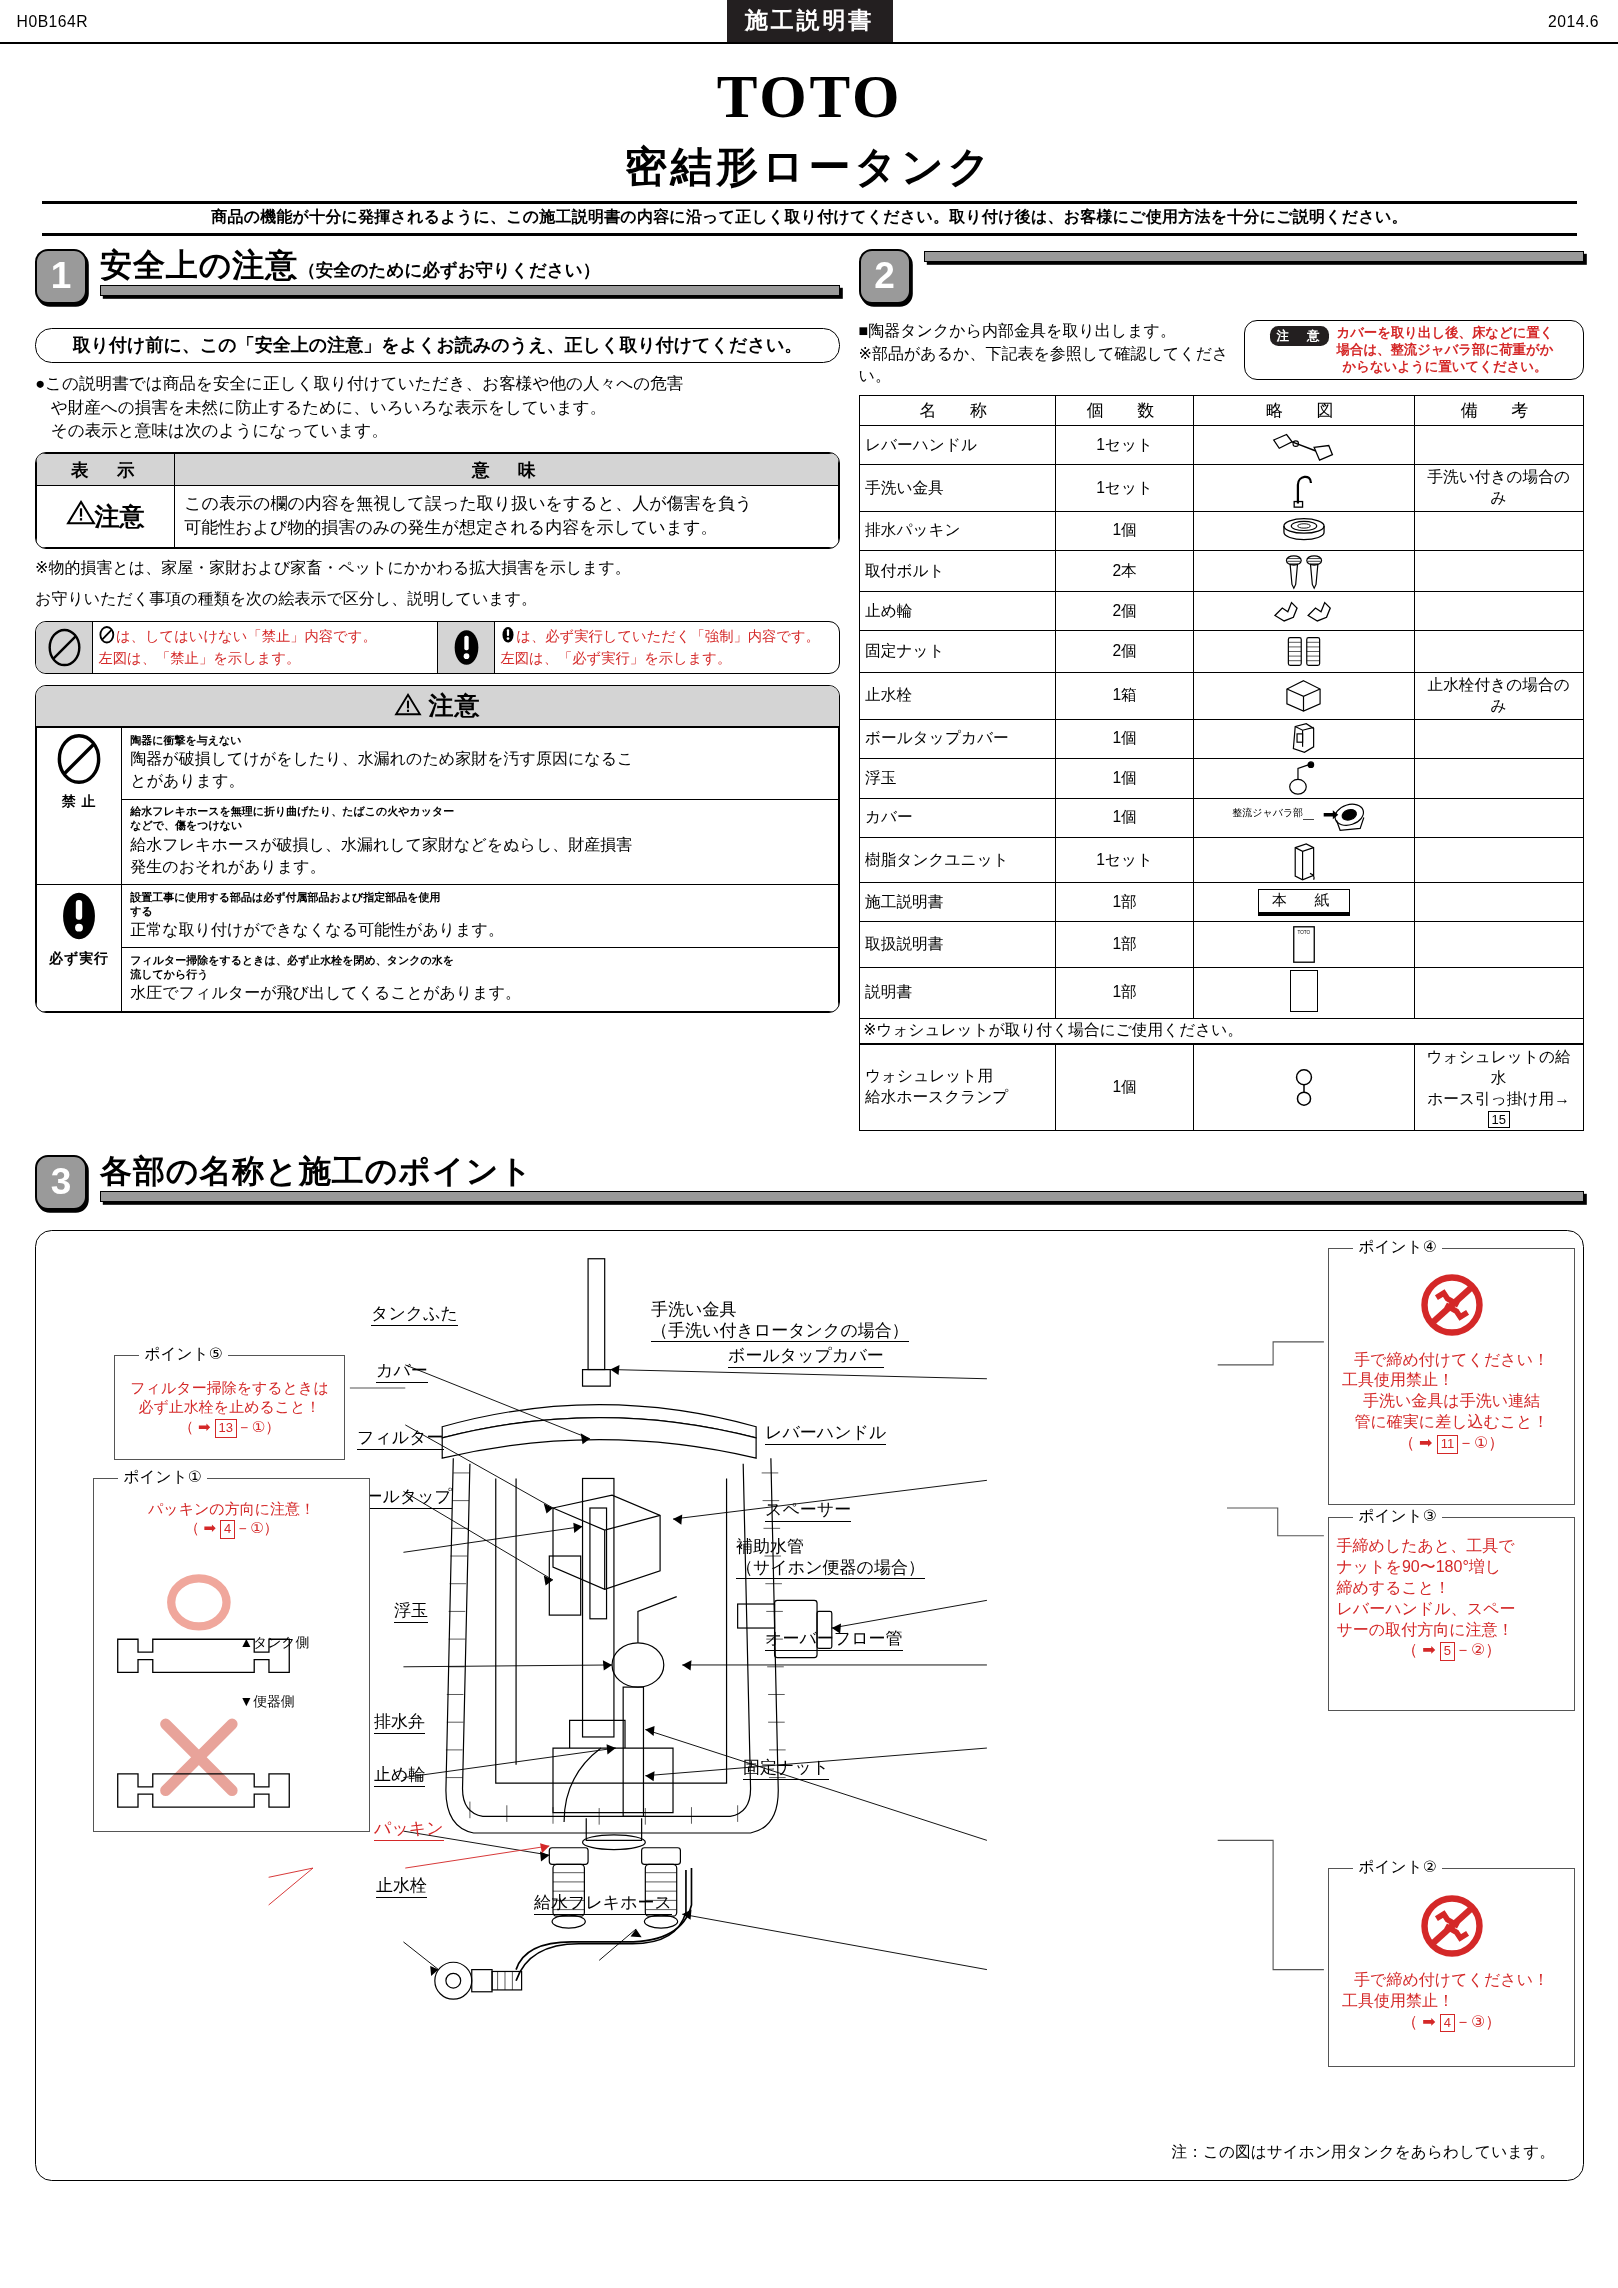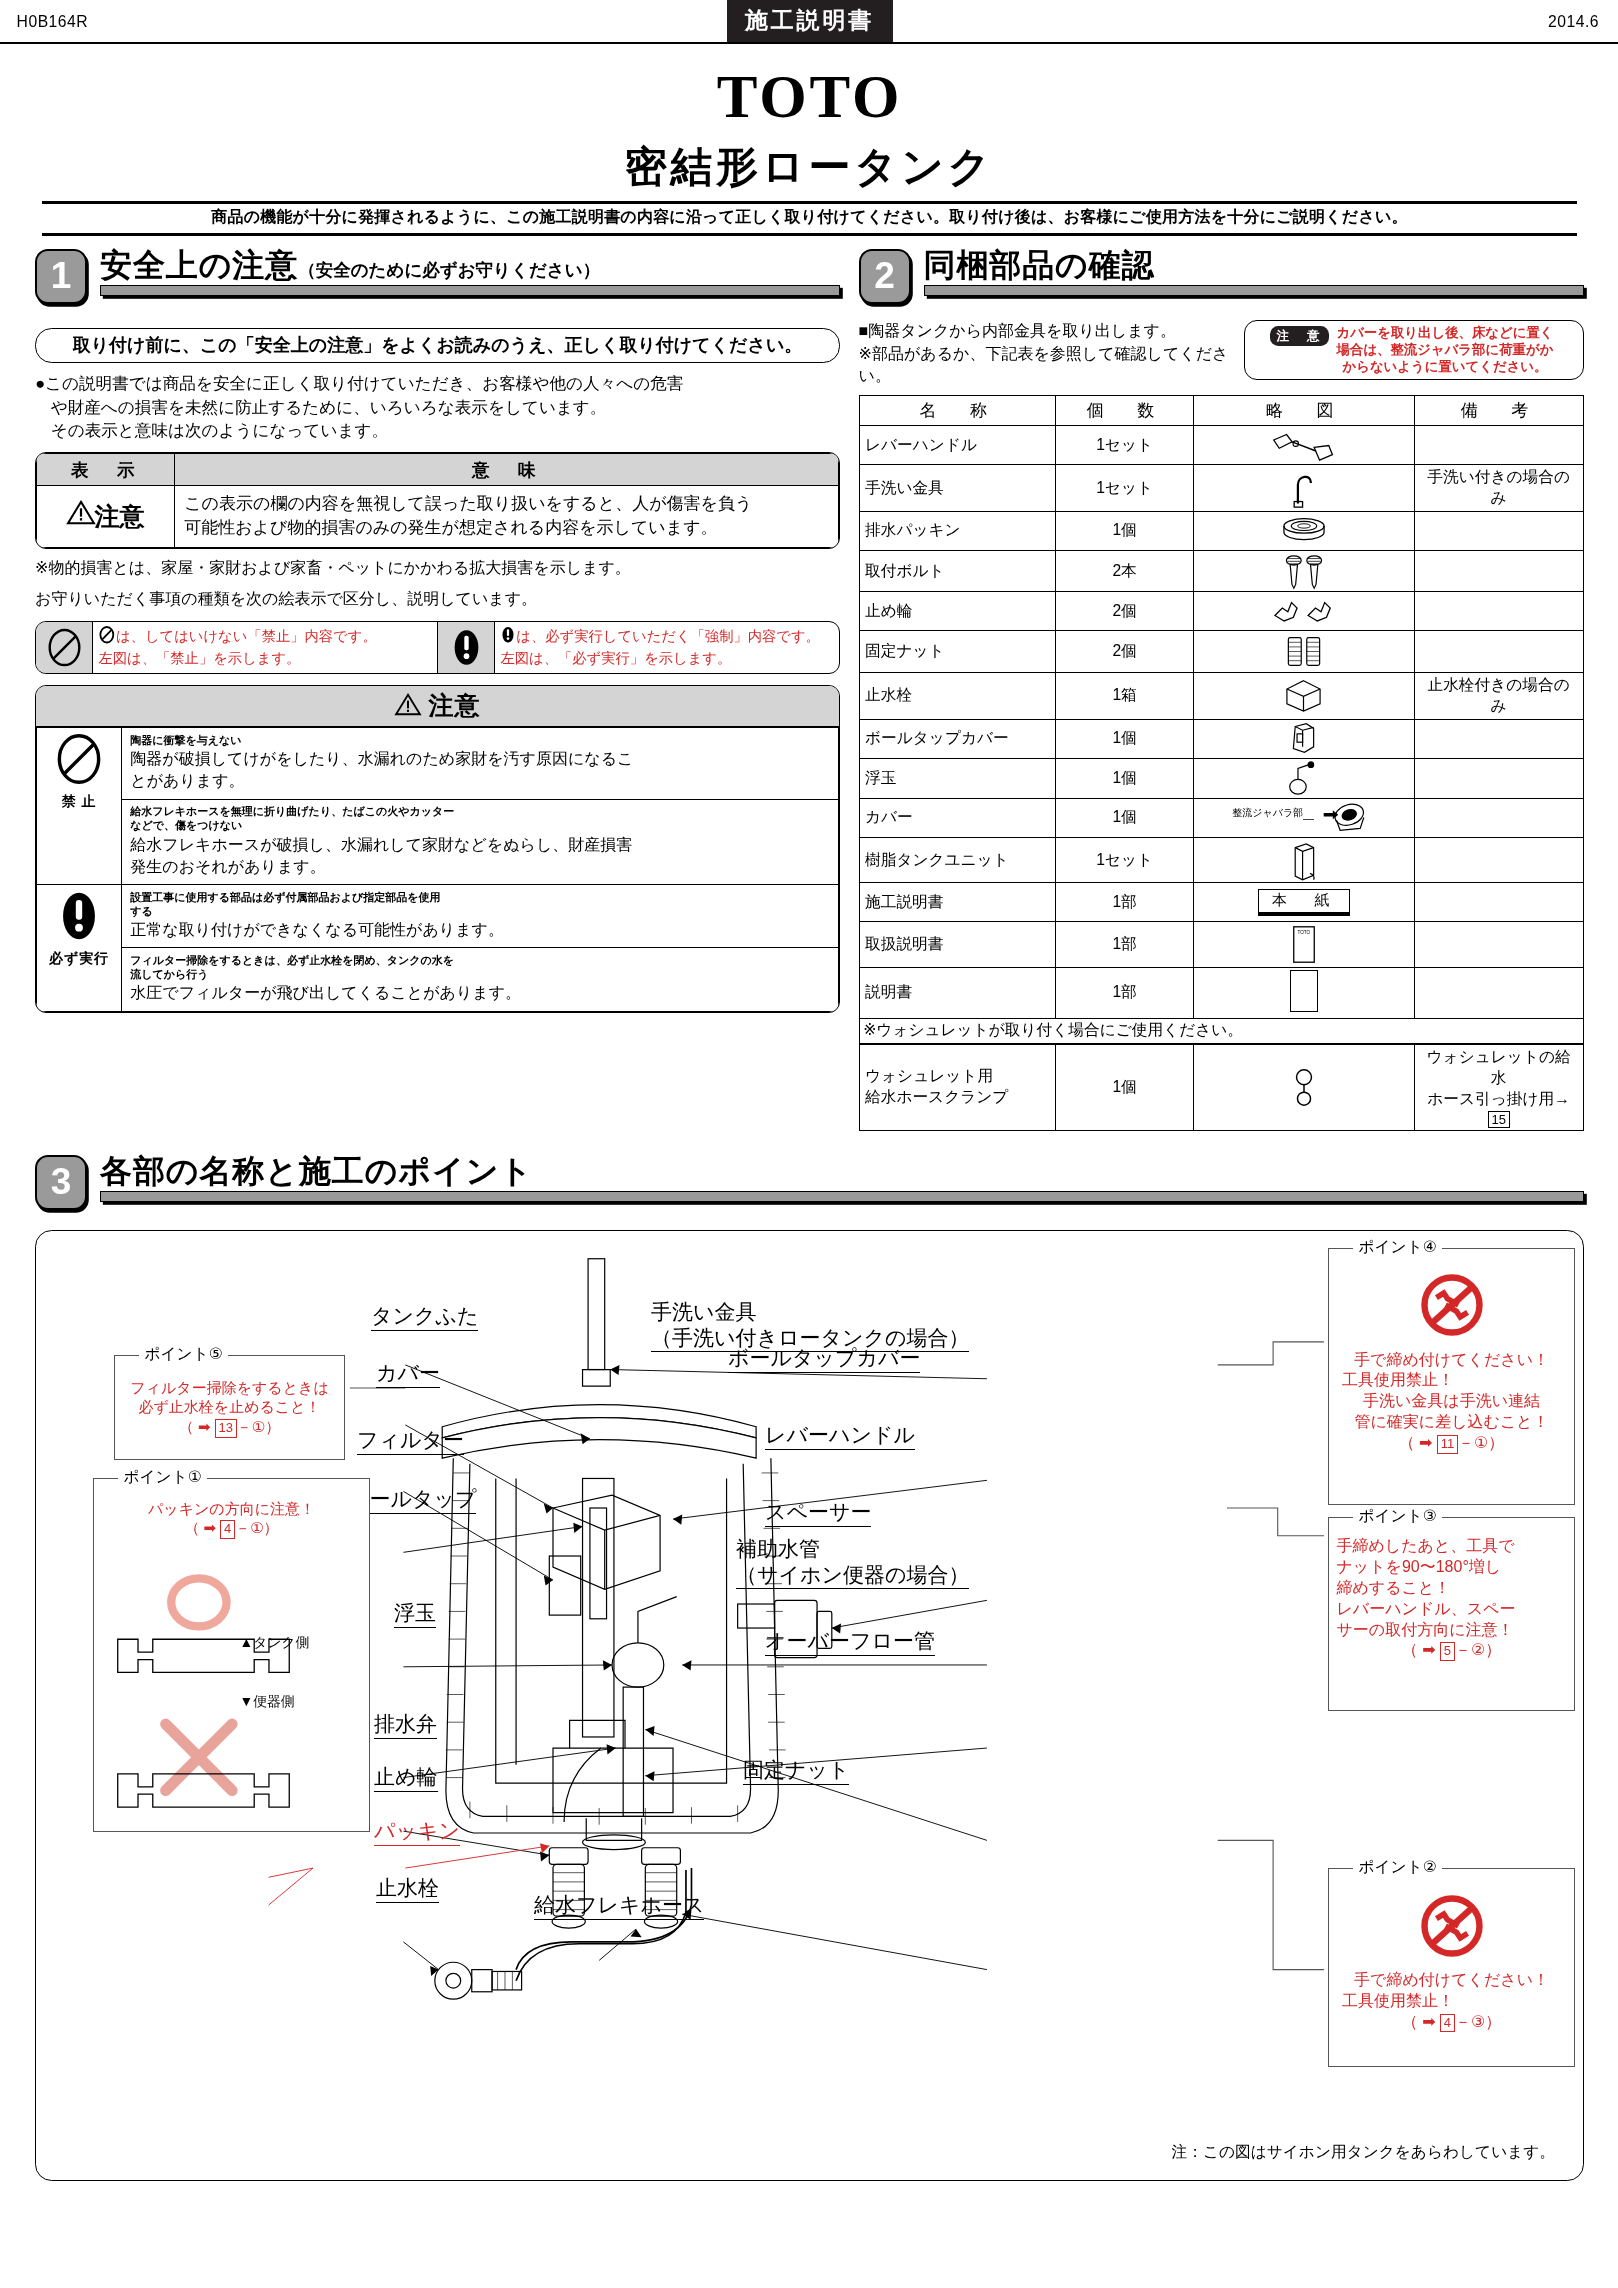--- a/index.html
+++ b/index.html
@@ -123,21 +123,21 @@
   .fig-book { display:inline-block; width:28px; height:42px; border:1.8px solid #000; }
   .wash-note { font-size:15.7px; padding:1.8px 3.7px; border:1.8px solid #000; border-top:none; }
   .p-rem .boxnum { display:inline-block; border:0.9px solid #000; padding:0 2.8px; font-size:13px; }
 
   
   .sec3-wrap { margin: 24px 35px 0 35px; }
   .diagram-frame {
     position: relative; border: 1.8px solid #000; border-radius: 16.6px;
     height: 951px; margin-top: 9.2px; overflow: hidden; background:#fff;
   }
-  .lbl { position:absolute; font-size:21px; line-height:1.25; white-space:nowrap;
+  .lbl { position:absolute; font-size:17px; line-height:1.25; white-space:nowrap;
          border-bottom:1.4px solid #000; padding-bottom:0.9px; }
   .lbl.noline { border-bottom:none; }
   .lbl.two { white-space:normal; text-align:center; }
   .lbl.red { color:#d42828; border-bottom-color:#d42828; }
   .ptbox { position:absolute; border:1.4px solid #555; background:#fff; }
   .ptbox .pt-title {
     position:absolute; top:-12px; left: 24px; background:#fff; padding:0 5.5px;
     font-size:15.7px; color:#000;
   }
   .pt-body { padding: 20px 7.4px 7.4px 7.4px; font-size:16px; color:#d42828; line-height:1.3; text-align:center; }
@@ -315,21 +315,20 @@
         </tbody>
           </table>
       </div>
     </div>
 
     <div class="col-right">
 
       <div class="sec-head">
         <div class="sec-num">2</div>
         <div class="sec-title-wrap">
-          <div class="sec-title">同梱部品の確認</div>
           <div class="sec-underbar"></div>
         </div>
       </div>
 
       <div class="s2-top">
         <div class="s2-left-note">
           <div class="s2-note">■陶器タンクから内部金具を取り出します。</div>
           <div class="s2-note">※部品があるか、下記表を参照して確認してください。</div>
         </div>
         <div class="attn-box">

